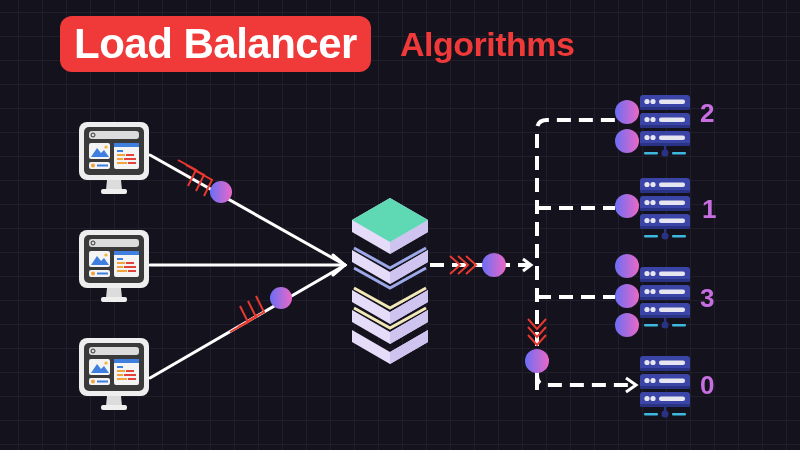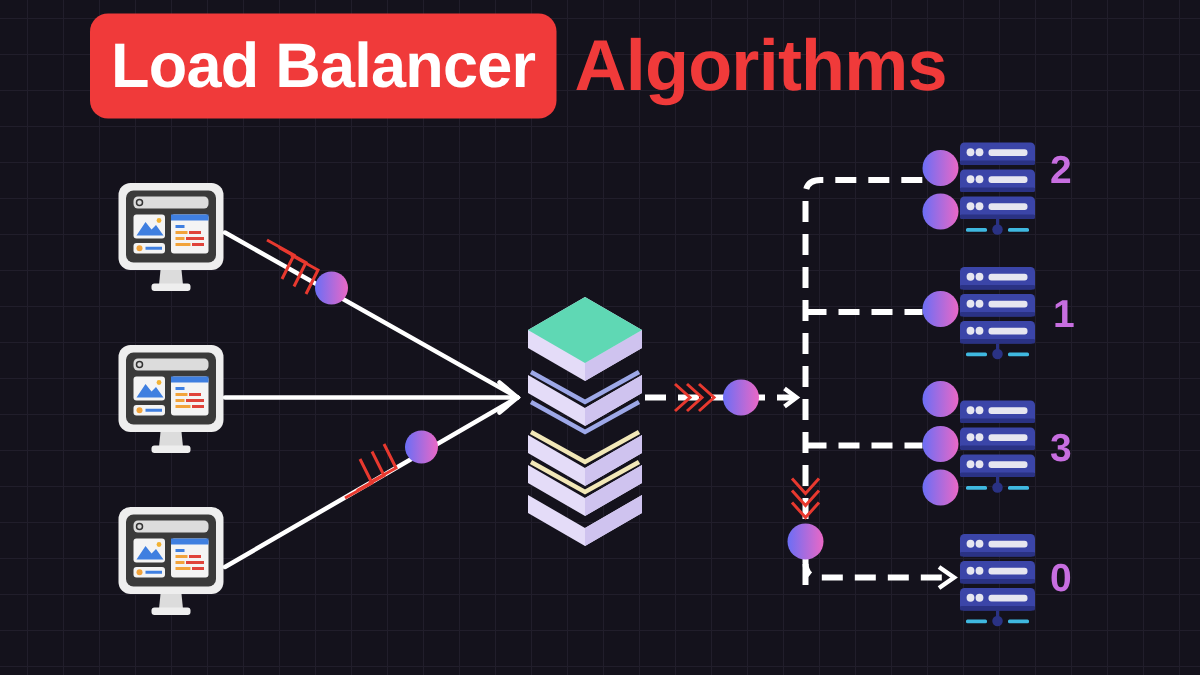--- a/index.html
+++ b/index.html
@@ -8,24 +8,24 @@
     background-color:#14121c;
     background-image:
       linear-gradient(to right, #211e2b 1px, transparent 1px),
       linear-gradient(to bottom, #211e2b 1px, transparent 1px);
     background-size:24px 24px;
     background-position:18px 12px;
     font-family:"Liberation Sans", sans-serif;
   }
   .title-wrap { position:absolute; left:60px; top:12px; height:64px; display:flex; align-items:center; }
   .title-box {
-    background:#f03a3a; border-radius:12px; padding:0 14px; height:70px;
+    background:#f03a3a; border-radius:12px; padding:0 14px; height:56px;
     display:flex; align-items:center; color:#fff; font-weight:bold; font-size:42px; letter-spacing:-0.5px;
   }
-  .title-rest { color:#f03a3a; font-weight:bold; font-size:48px; margin-left:12px; letter-spacing:-0.5px; }
+  .title-rest { color:#f03a3a; font-weight:bold; font-size:34px; margin-left:29px; letter-spacing:-0.5px; }
   svg.diagram { position:absolute; left:0; top:0; }
   .label-num { position:absolute; font-weight:bold; font-size:26px; }
 </style>
 </head>
 <body>
 
 <div class="title-wrap">
   <div class="title-box">Load Balancer</div>
   <div class="title-rest">Algorithms</div>
 </div>

